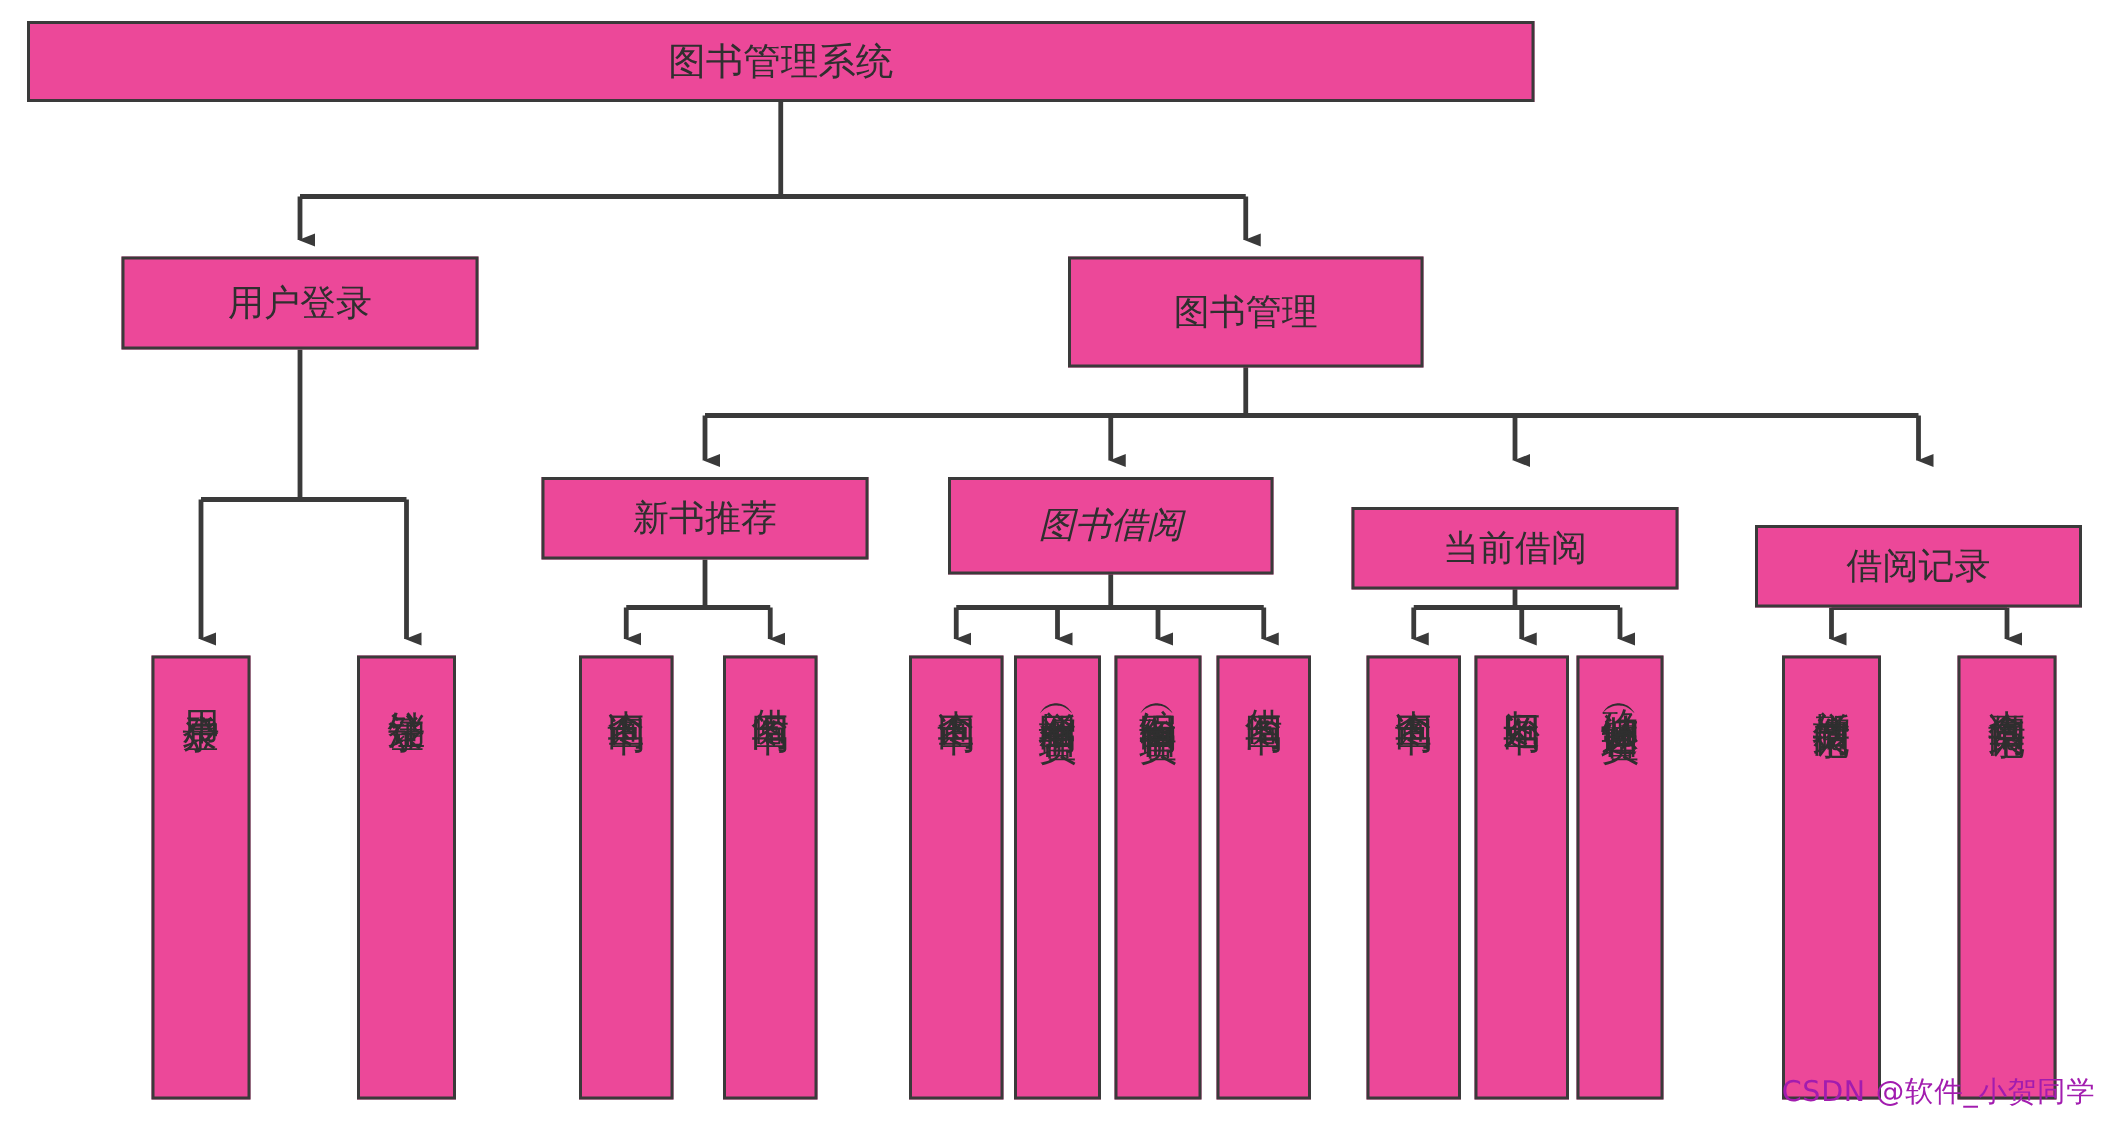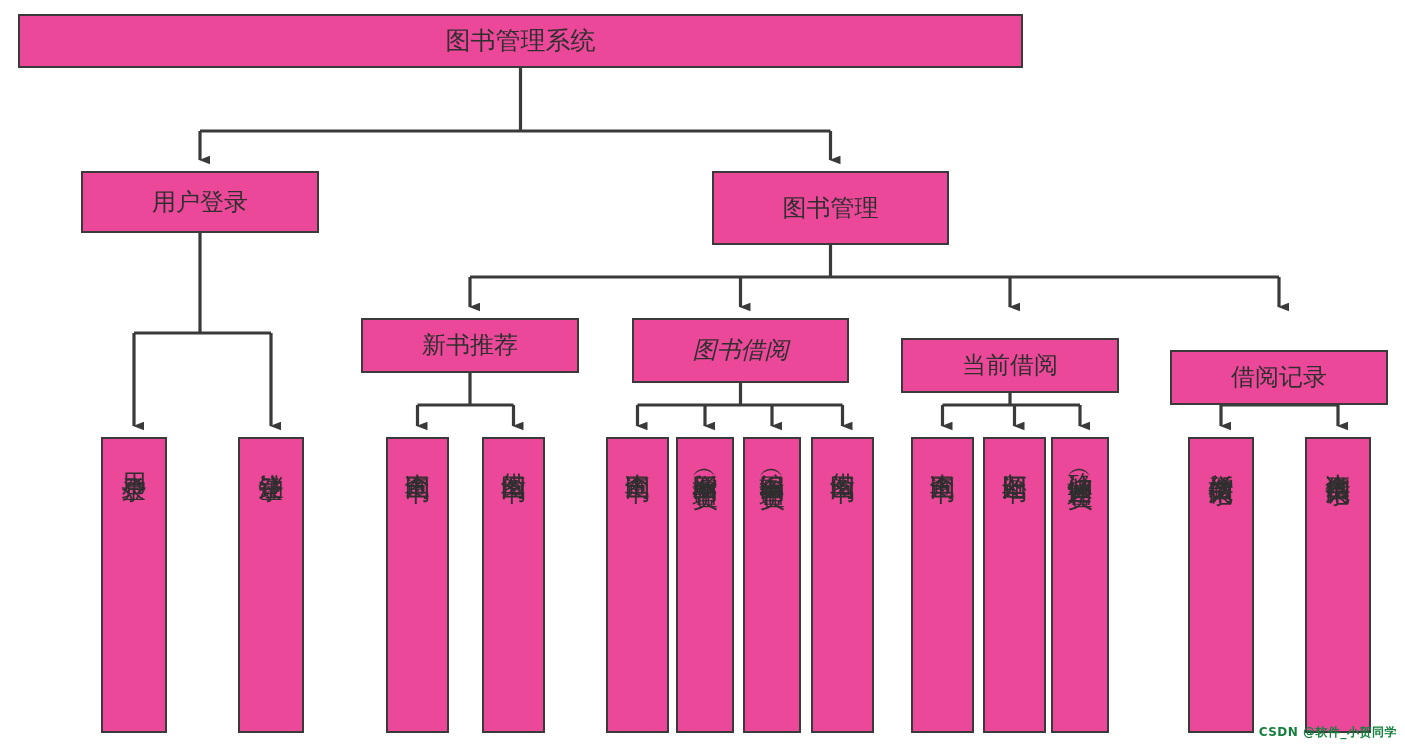--- a/index.html
+++ b/index.html
@@ -58,25 +58,24 @@
     text-orientation: upright;
     font-size: 25px;
     letter-spacing: 2px;
     line-height: 1;
     white-space: nowrap;
   }
   #watermark {
     position: absolute;
     right: 8px;
     bottom: 6px;
-    font-size: 12px;
-    color: #15803d;
+    font-size: 19px;
+    color: #a21caf;
     letter-spacing: 0.5px;
     white-space: nowrap;
-    font-weight: bold;
   }
 </style>
 </head>
 <body>
 
 <div id="diagram-root">
 
   <svg id="edge-layer" viewBox="0 0 1405 747" width="1405" height="747" xmlns="http://www.w3.org/2000/svg">
     <defs>
       <marker id="arrowhead" markerWidth="9" markerHeight="11" refX="4.5" refY="10" orient="auto" markerUnits="userSpaceOnUse">

